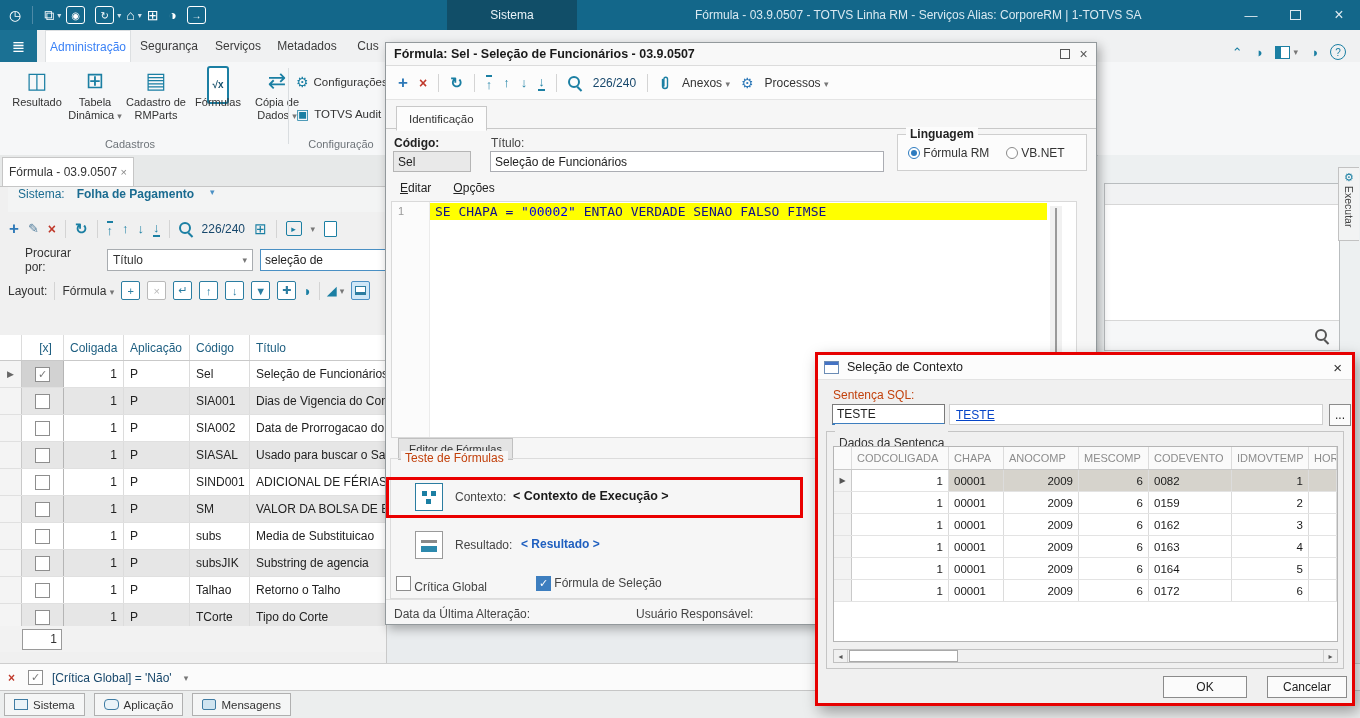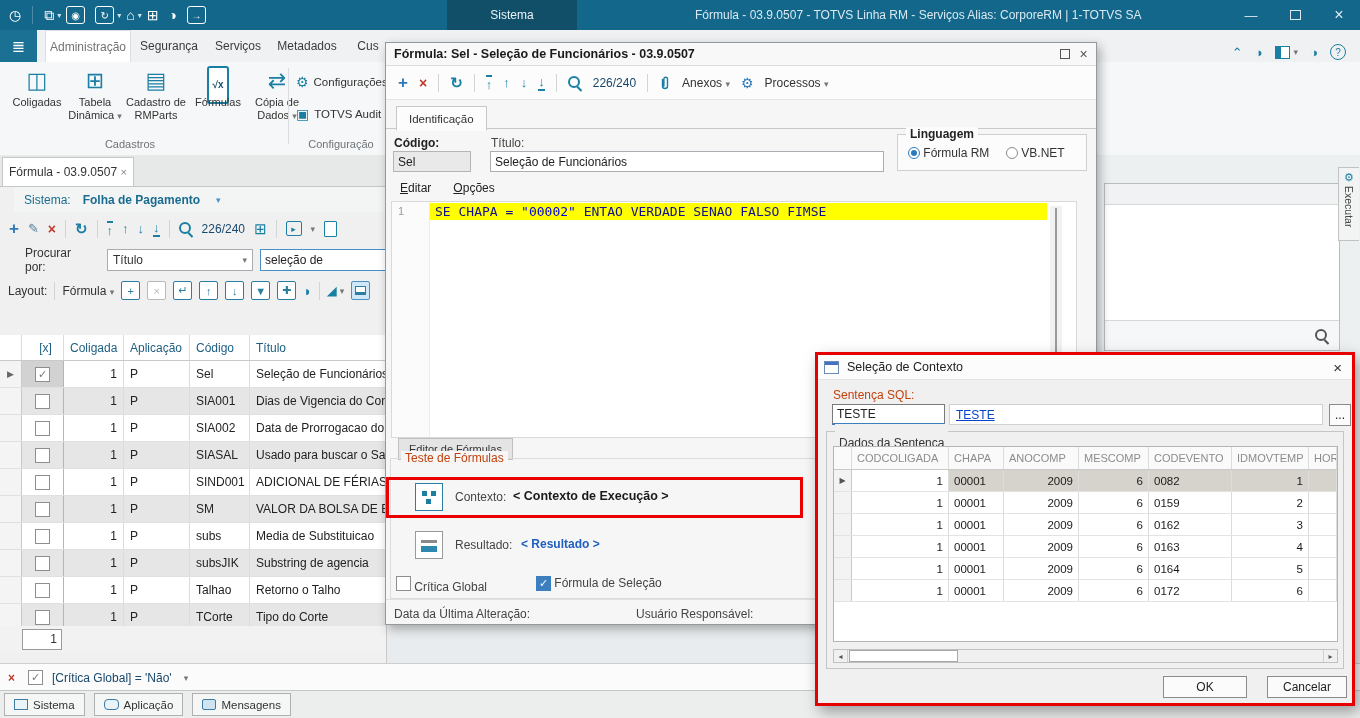--- a/index.html
+++ b/index.html
@@ -16,36 +16,36 @@
   .tb-sep{width:1px;height:18px;background:#4d8aa7;margin:0 6px;}
   .sys-tab{position:absolute;left:447px;top:0;width:130px;height:30px;background:#114E68;color:#eaf3f8;
            display:flex;align-items:center;justify-content:center;}
   .tb-title{position:absolute;left:695px;top:0;height:30px;display:flex;align-items:center;color:#d9e9f1;font-size:12px;}
   .winctl{position:absolute;top:0;height:30px;display:flex;align-items:center;justify-content:center;width:26px;color:#dfeaf0;font-size:13px;}
   .restore-sq{width:9px;height:8px;border:1.5px solid #dfeaf0;position:relative;}
   
   .rtabs{left:0;top:30px;width:1360px;height:32px;background:#f0f1f2;}
   .appbtn{position:absolute;left:0;top:0;width:37px;height:32px;background:#1b7194;color:#fff;display:flex;align-items:center;justify-content:center;font-size:16px;}
   .rtab{position:absolute;top:0;height:32px;display:flex;align-items:center;justify-content:center;color:#3b3b3b;font-size:12px;}
-  .rtab.active{background:#fff;border:1px solid #dcdfe1;border-bottom:none;color:#737373;}
+  .rtab.active{background:#fff;border:1px solid #dcdfe1;border-bottom:none;color:#3b82f6;}
   
   .rbody{left:0;top:62px;width:1360px;height:93px;background:#f6f7f8;border-bottom:1px solid #d0d5d8;}
   .rbtn{position:absolute;top:4px;width:58px;text-align:center;font-size:11px;color:#333;line-height:1.15;}
   .rbtn .ric{display:block;height:30px;font-size:22px;color:#1b7fa3;line-height:30px;}
   .fx-box{display:inline-block;border:2px solid #1b7fa3;border-radius:3px;padding:2px 3px;font-size:10px;font-weight:bold;color:#16506b;background:#fff;}
   .rgrouplbl{position:absolute;top:76px;font-size:11px;color:#6e7479;text-align:center;}
   .rvsep{position:absolute;top:6px;width:1px;height:76px;background:#d9dde0;}
   .rcfg{position:absolute;left:296px;width:92px;font-size:11.5px;color:#333;display:flex;align-items:center;gap:5px;overflow:hidden;white-space:nowrap;}
   .rcfg .ric2{color:#1b7fa3;font-size:14px;}
   
   .lpanel{left:0;top:155px;width:386px;height:535px;background:#f0f0f0;border-right:1px solid #c9c9c9;}
   .doctabstrip{position:absolute;left:0;top:0;width:100%;height:31px;background:#e7e9e9;border-bottom:1px solid #c6c6c6;}
   .doctab{position:absolute;left:2px;top:2px;width:132px;height:29px;background:#fff;border:1px solid #c6c6c6;border-bottom:none;
           display:flex;align-items:center;padding:0 6px;box-sizing:border-box;color:#333;}
-  .sysrow{position:absolute;left:14px;top:32px;width:100%;height:25px;background:#f3f4f4;display:flex;align-items:center;color:#1a6b90;}
+  .sysrow{position:absolute;left:8px;top:32px;width:100%;height:25px;background:#f3f4f4;display:flex;align-items:flex-start;color:#1a6b90;}
   .ltoolbar{position:absolute;left:0;top:58px;width:100%;height:31px;display:flex;align-items:center;gap:9px;padding-left:9px;box-sizing:border-box;}
   .vsep{width:1px;height:18px;background:#d4d4d4;}
   .ico-plus{color:#2E79B8;font-size:17px;font-weight:bold;line-height:1;}
   .ico-edit{color:#55809f;font-size:13px;}
   .ico-del{color:#C0392B;font-size:14px;font-weight:bold;line-height:1;}
   .ico-refresh{color:#1b7fa3;font-size:15px;font-weight:bold;line-height:1;}
   .ico-arrow{color:#1b7fa3;font-size:13px;font-weight:bold;line-height:1;}
   .abar{display:inline-block;line-height:1;}
   .abar.top{border-top:2px solid #1b7fa3;padding-top:1px;}
   .abar.bot{border-bottom:2px solid #1b7fa3;padding-bottom:1px;}
@@ -221,21 +221,21 @@
         <span>Metadados</span>
       </div>
     <div class="rtab" style="left:348px;width:40px">
         <span>Cus</span>
       </div>
   </div>
 
   <div class="abs rbody">
     <div class="rbtn" style="left:8px">
       <span class="ric">◫</span>
-      <span>Coligadas</span>
+      <span>Resultado</span>
     </div>
     <div class="rbtn" style="left:66px">
       <span class="ric">⊞</span>
       <span>Tabela Dinâmica</span> <span class="caret">▾</span>
     </div>
     <div class="rbtn" style="left:124px;width:64px">
       <span class="ric">▤</span>
       <span>Cadastro de RMParts</span>
     </div>
     <div class="rbtn" style="left:192px;width:52px">

